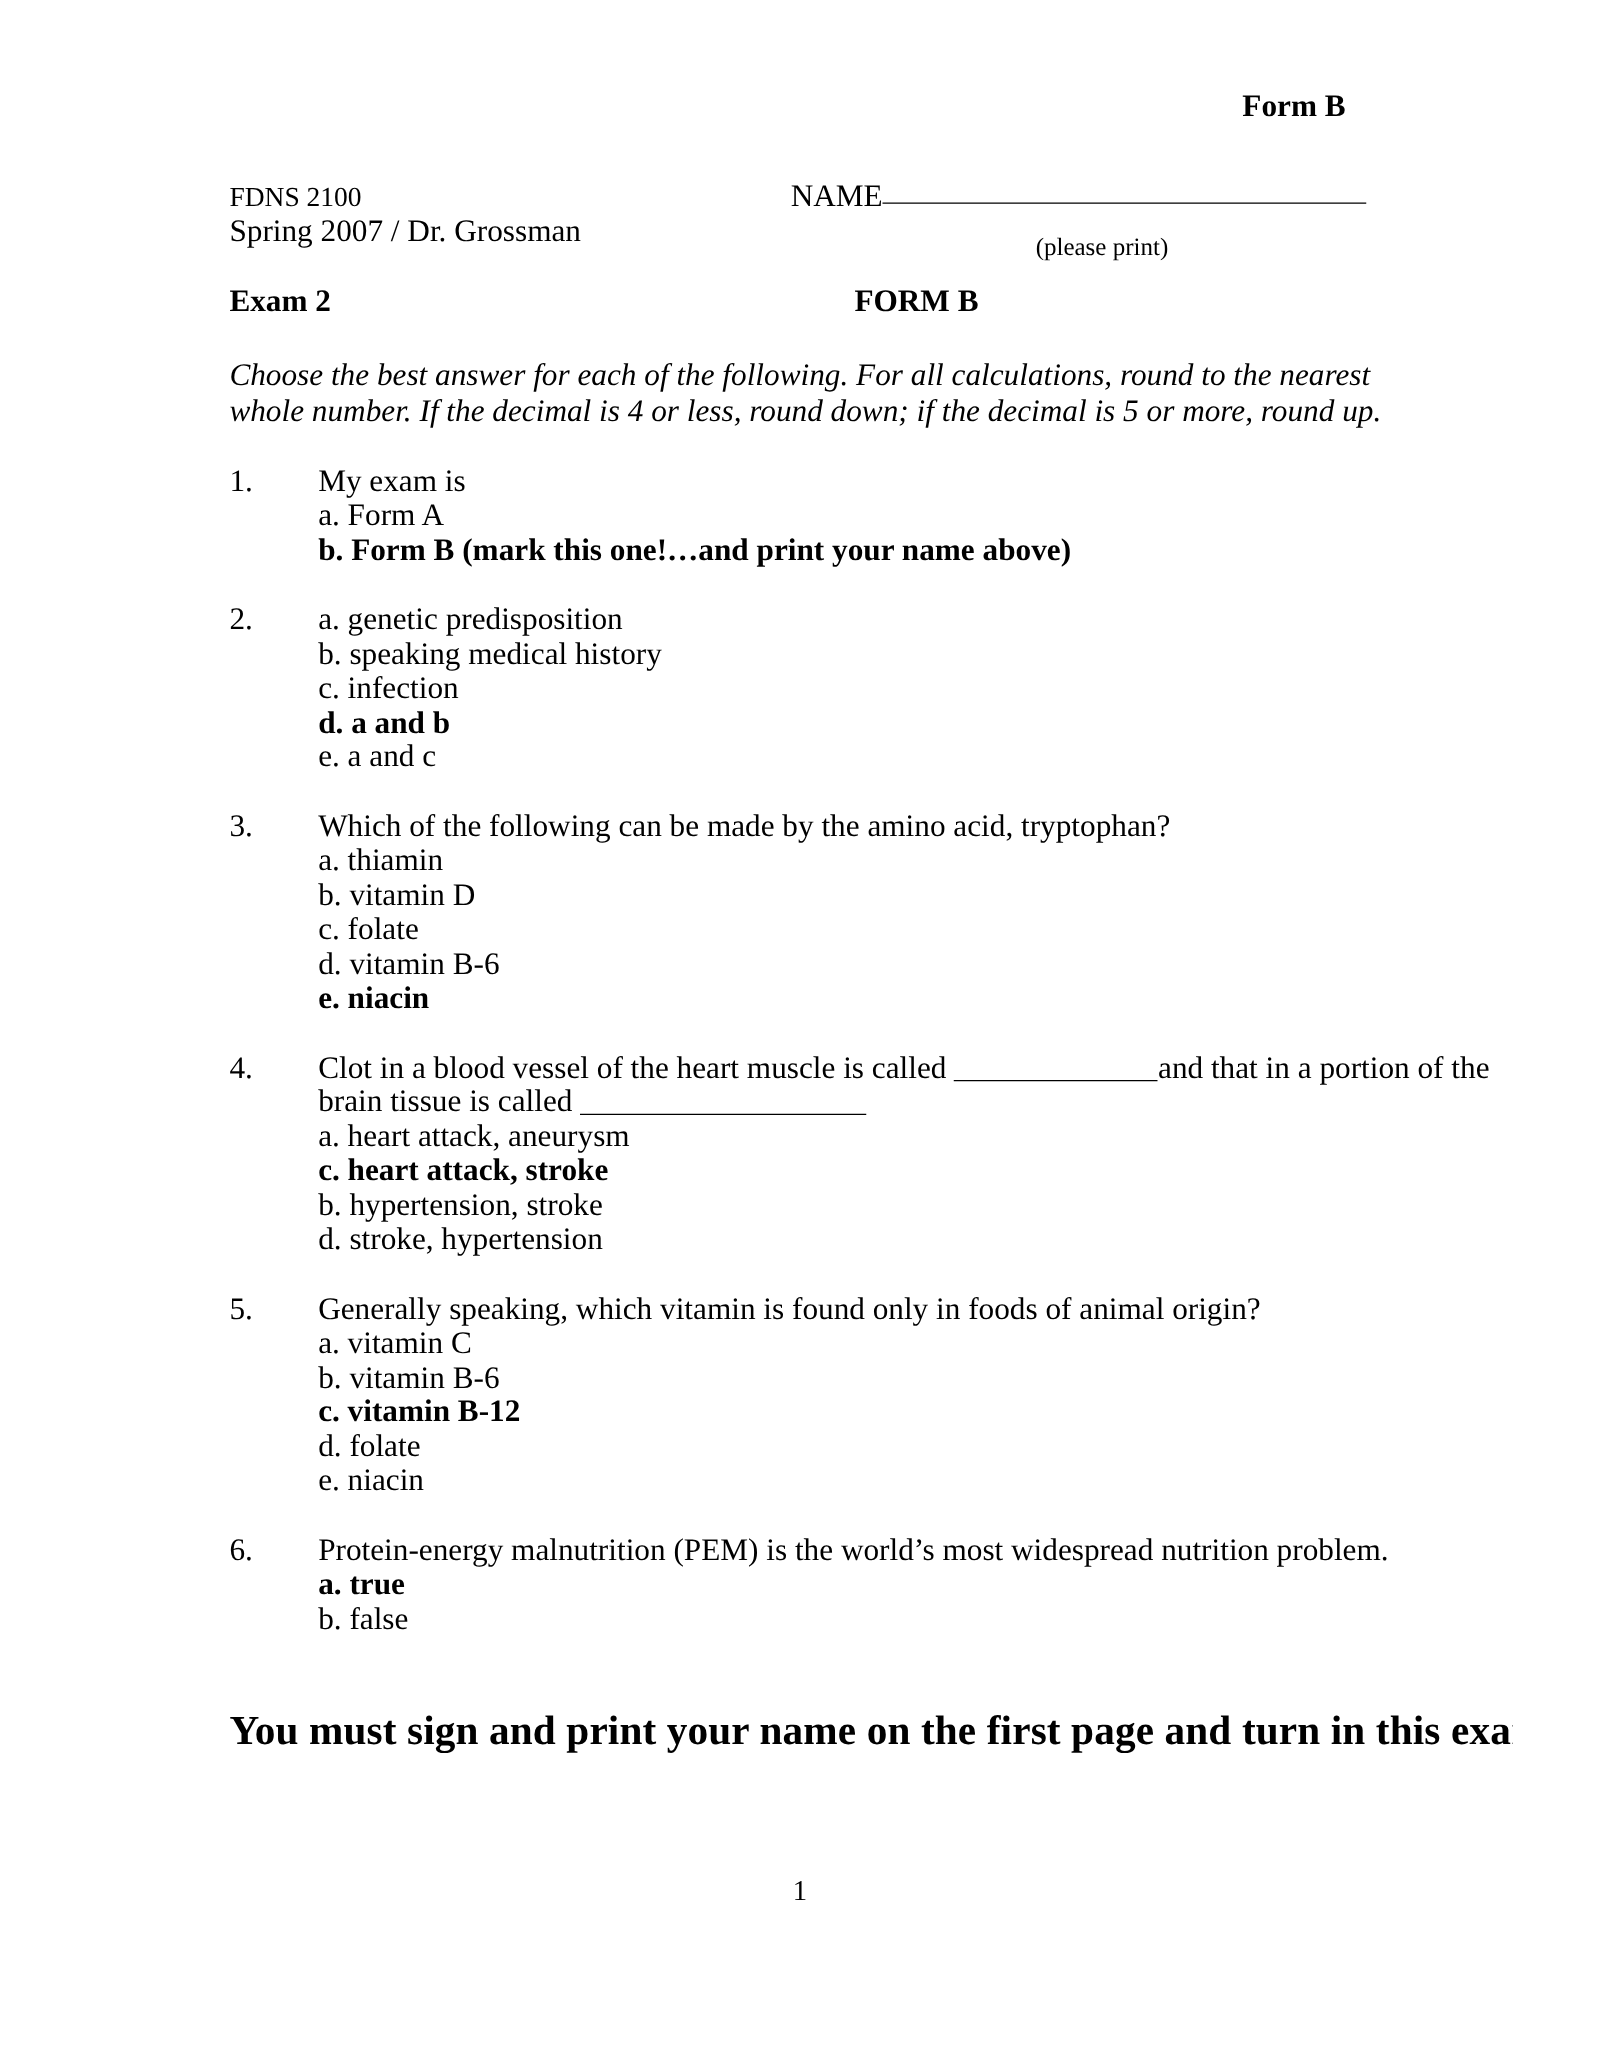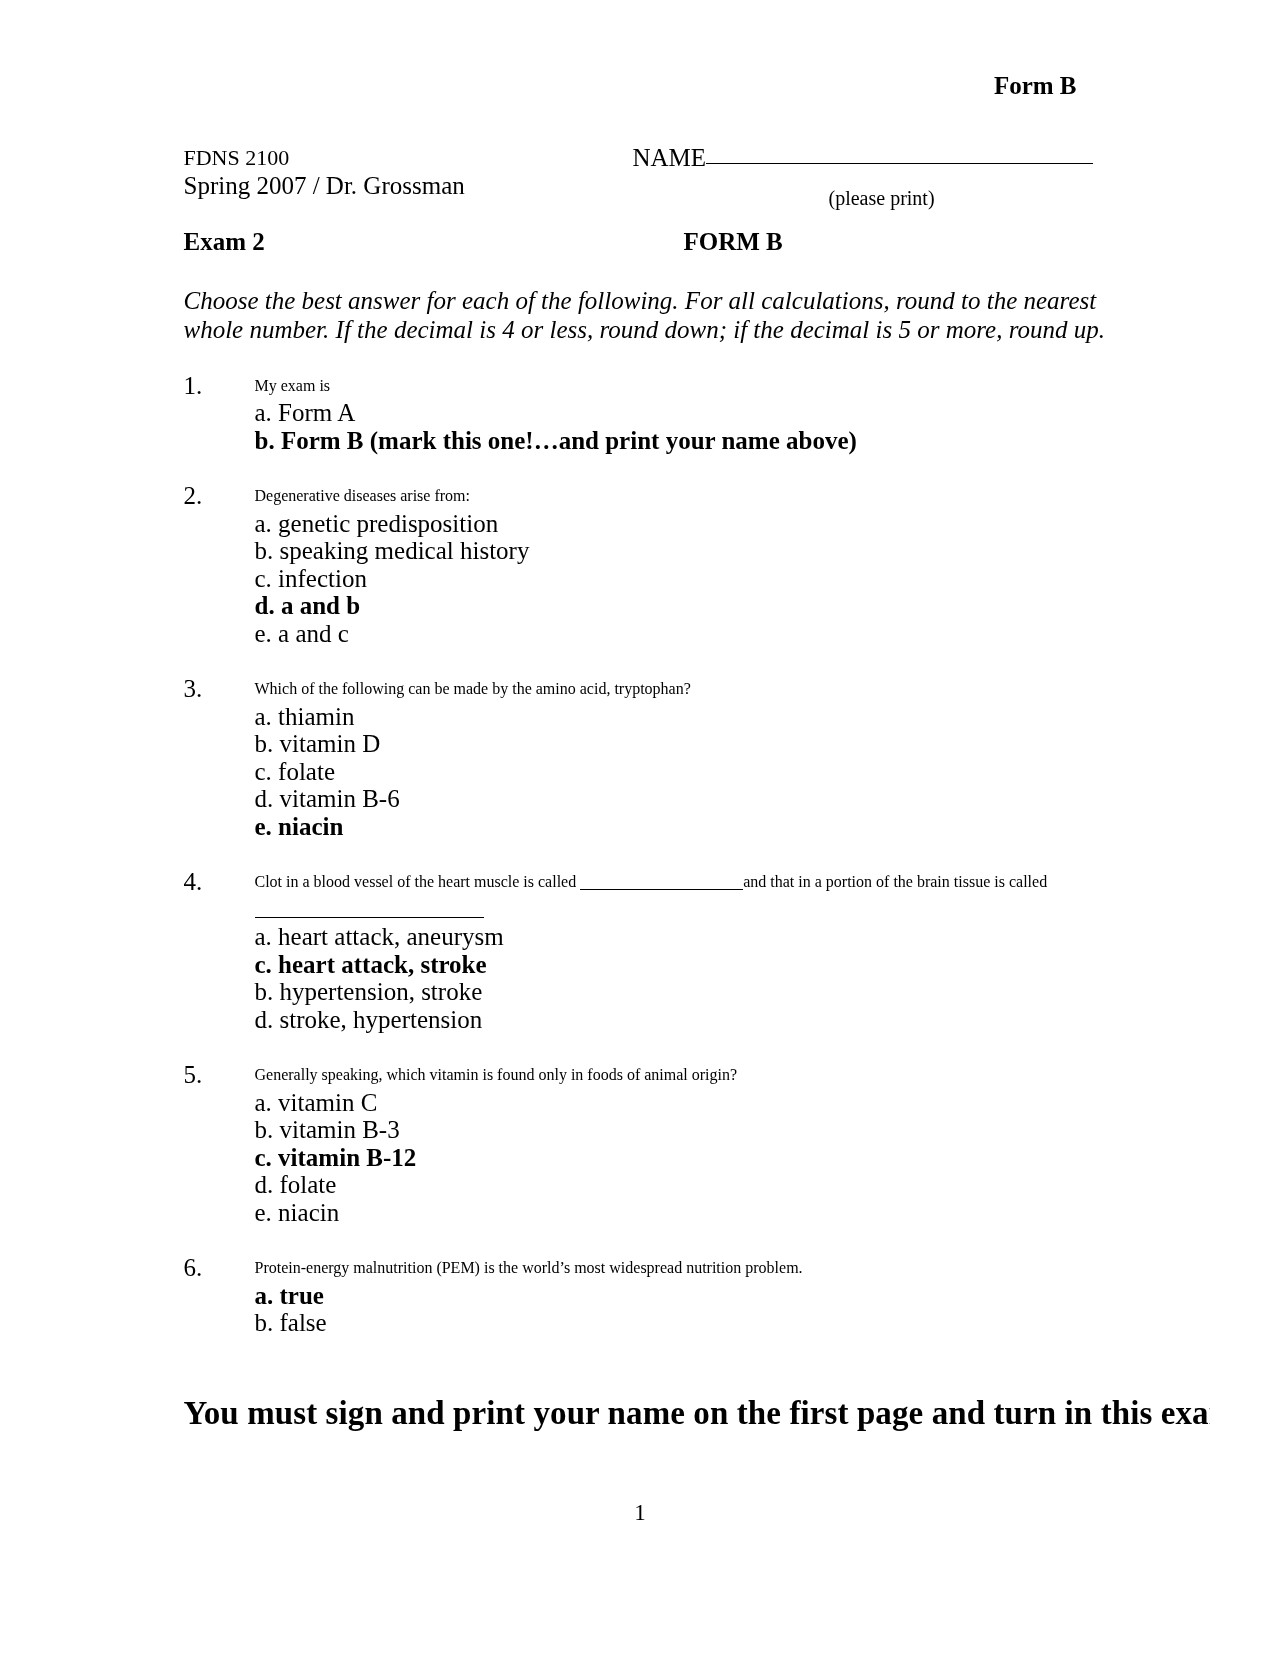--- a/index.html
+++ b/index.html
@@ -119,21 +119,21 @@
     position: absolute;
     left: 0;
     top: 0;
     width: 60px;
     font-size: 25px;
   }
   .q-body {
     margin-left: 71px;
   }
   .q-stem {
-    font-size: 16px;
+    font-size: 25px;
     line-height: 27.5px;
   }
   .q-option {
     font-size: 25px;
     line-height: 27.5px;
     white-space: nowrap;
   }
   .q-option.correct {
     font-weight: bold;
   }
@@ -193,21 +193,20 @@
       <div class="q-body">
         <div class="q-stem">My exam is</div>
         <div class="q-option">a. Form A</div>
         <div class="q-option correct"><span>b. Form B (mark this one!…and </span><span class="ul">print your name above</span><span>)</span></div>
       </div>
     </div>
 
     <div class="question">
       <div class="q-num">2.</div>
       <div class="q-body">
-        <div class="q-stem">Degenerative diseases arise from:</div>
         <div class="q-option">a. genetic predisposition</div>
         <div class="q-option">b. speaking medical history</div>
         <div class="q-option">c. infection</div>
         <div class="q-option correct">d. a and b</div>
         <div class="q-option">e. a and c</div>
       </div>
     </div>
 
     <div class="question">
       <div class="q-num">3.</div>
@@ -230,21 +229,21 @@
         <div class="q-option">b. hypertension, stroke</div>
         <div class="q-option">d. stroke, hypertension</div>
       </div>
     </div>
 
     <div class="question">
       <div class="q-num">5.</div>
       <div class="q-body">
         <div class="q-stem">Generally speaking, which vitamin is found only in foods of animal origin?</div>
         <div class="q-option">a. vitamin C</div>
-        <div class="q-option">b. vitamin B-3</div>
+        <div class="q-option">b. vitamin B-6</div>
         <div class="q-option correct">c. vitamin B-12</div>
         <div class="q-option">d. folate</div>
         <div class="q-option">e. niacin</div>
       </div>
     </div>
 
     <div class="question">
       <div class="q-num">6.</div>
       <div class="q-body">
         <div class="q-stem">Protein-energy malnutrition (PEM) is the world’s most widespread nutrition problem.</div>

